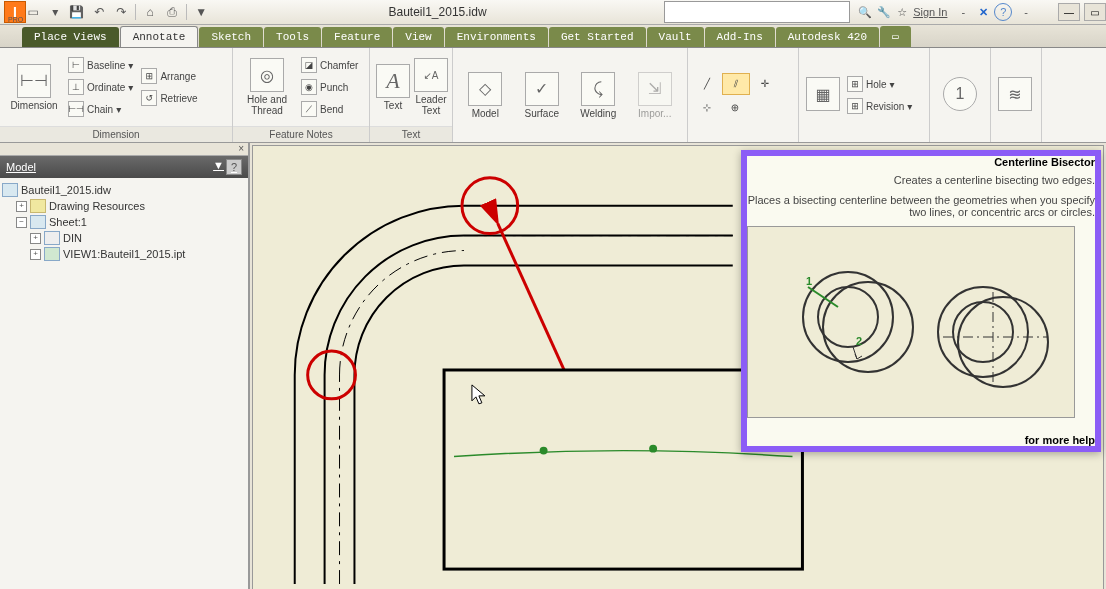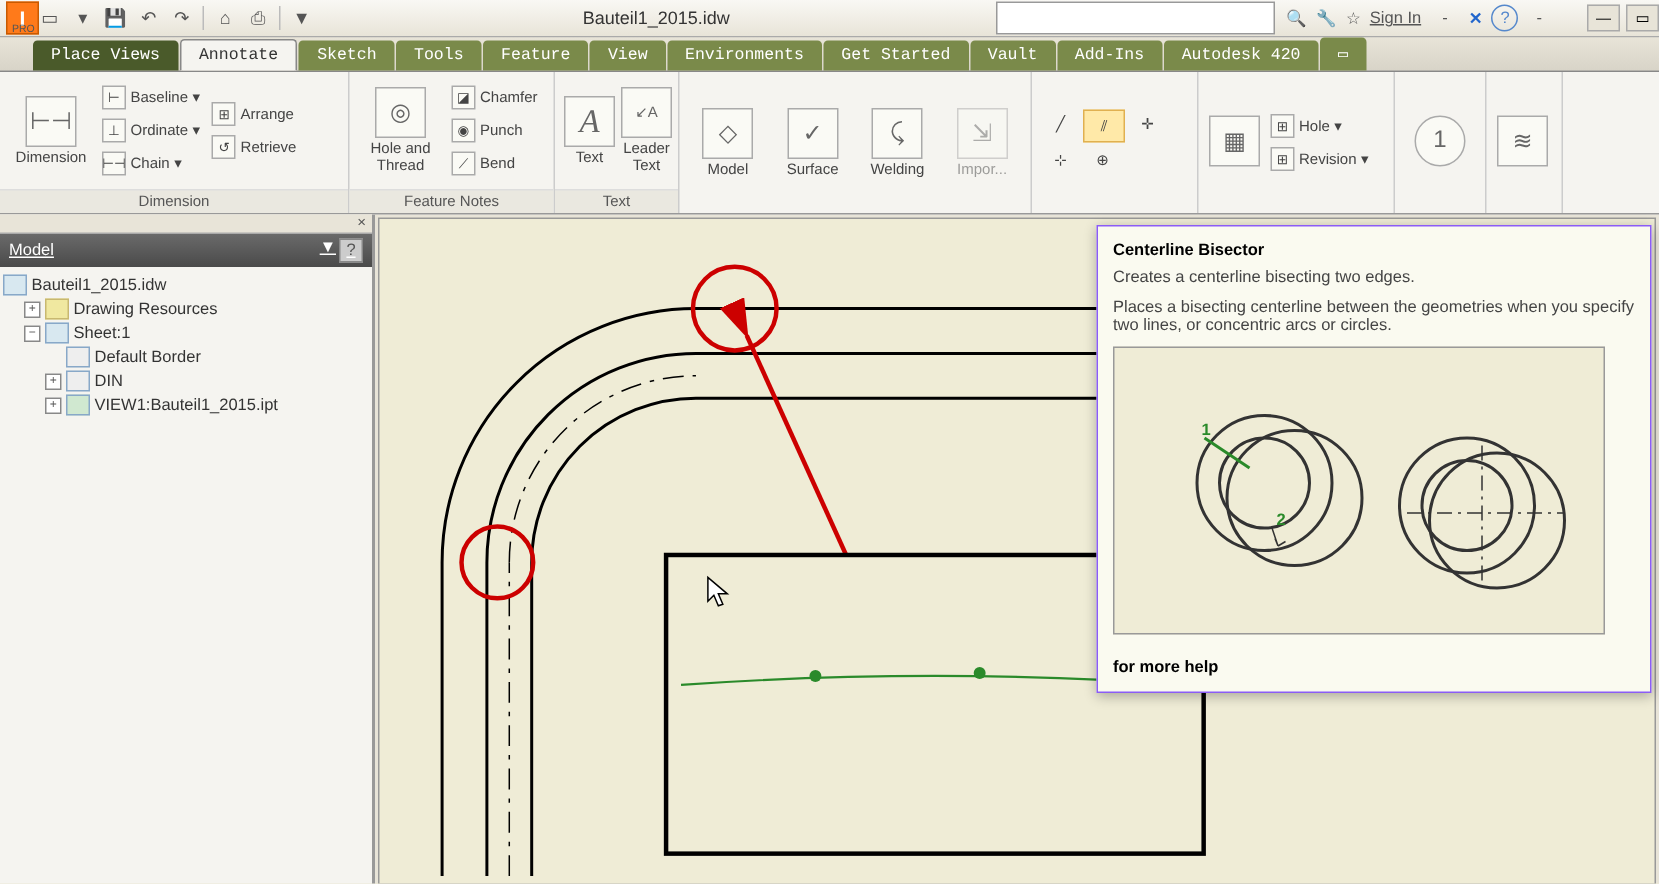--- a/index.html
+++ b/index.html
@@ -33,21 +33,21 @@
 .browser-hdr{height:18px;background:linear-gradient(#6a6a6a,#4a4a4a);color:#fff;font-size:11px;padding:2px 6px;display:flex;align-items:center;justify-content:space-between;text-decoration:underline;}
 .tree{padding:4px 2px;font-size:11px;color:#333;}
 .tree-row{display:flex;align-items:center;gap:3px;padding:1px 0;cursor:pointer;}
 .tree-indent-1{padding-left:14px;}
 .tree-indent-2{padding-left:28px;}
 .tree-indent-3{padding-left:42px;}
 .expander{width:9px;height:9px;border:1px solid #888;display:flex;align-items:center;justify-content:center;font-size:8px;line-height:1;color:#555;background:#fff;}
 .node-ico{width:14px;height:12px;background:#f0e8a0;border:1px solid #c8b870;}
 .node-ico.sheet{background:#d8e8f0;border-color:#88a8c8;}
 .canvas{flex:1;position:relative;background:#efecd6;border:1px solid #999;margin:2px;}
-.tooltip{position:absolute;right:2px;top:4px;width:348px;background:#fafaf0;border:1px solid #8b5cf6;box-shadow:0 2px 8px rgba(0,0,0,0.3);padding:10px;font-size:11px;z-index:10;}
+.tooltip{position:absolute;right:2px;top:4px;width:348px;background:#fafaf0;border:6px solid #8b5cf6;box-shadow:0 2px 8px rgba(0,0,0,0.3);font-size:11px;z-index:10;text-align:right;}
 .tooltip h4{margin:0 0 6px 0;font-size:11px;font-weight:bold;}
 .tooltip p{margin:0 0 8px 0;color:#444;}
 .tt-img{width:326px;height:190px;background:#efecd6;border:1px solid #999;position:relative;}
 .tt-footer{margin-top:16px;font-weight:bold;}
 svg{display:block;}
 .highlighted-btn{background:#ffe9a8;border:1px solid #e0b050;}
 </style>
 </head>
 <body>
 
@@ -247,24 +247,20 @@
         </div>
       <div class="tree-row tree-indent-1">
           <span class="expander">+</span>
           <span class="node-ico"></span>
           <span>Drawing Resources</span>
         </div>
       <div class="tree-row tree-indent-1">
           <span class="expander">−</span>
           <span class="node-ico sheet"></span>
           <span>Sheet:1</span>
-        </div>
-      <div class="tree-row tree-indent-3">
-          <span class="node-ico sheet" style="background:#eee;"></span>
-          <span>Default Border</span>
         </div>
       <div class="tree-row tree-indent-2">
           <span class="expander">+</span>
           <span class="node-ico sheet" style="background:#eee;"></span>
           <span>DIN</span>
         </div>
       <div class="tree-row tree-indent-2">
           <span class="expander">+</span>
           <span class="node-ico sheet" style="background:#d0e8d0;"></span>
           <span>VIEW1:Bauteil1_2015.ipt</span>

